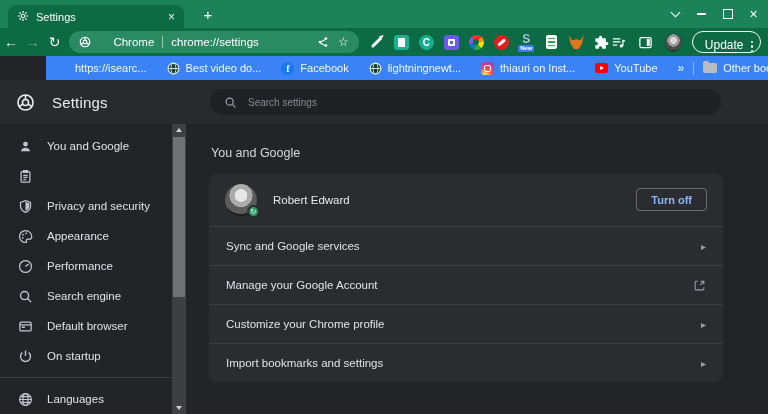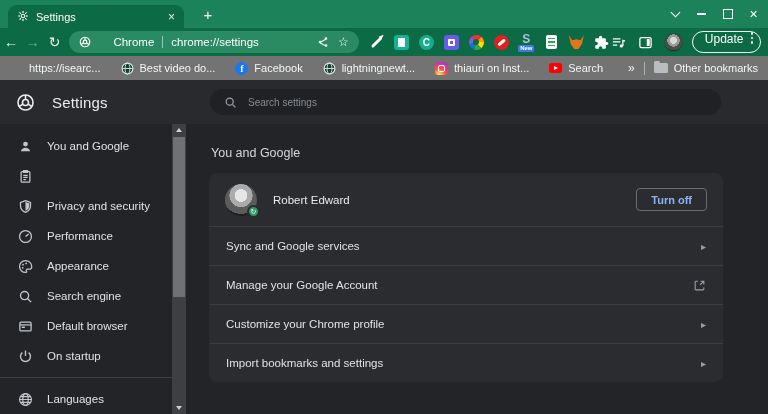--- a/index.html
+++ b/index.html
@@ -54,27 +54,27 @@
   .redc i { width:9px; height:2.5px; background:#fff; border-radius:2px; transform:rotate(-40deg); display:block; }
   .sext { color:#a9c0dd; font-weight:bold; font-size:12px; line-height:1; display:flex; flex-direction:column; align-items:center; }
   .sext .badge { margin-top:0px; background:#3b78e8; color:#fff; font-size:6px; font-weight:bold; padding:0.5px 2px; border-radius:1.5px; }
   .docic { width:11px; height:14px; background:#fff; border-radius:2px; display:flex; flex-direction:column; gap:2px; padding:3px 2px; }
   .docic i { height:1.5px; background:#2da84f; display:block; }
   .fox { width:15px; height:14px; background:#e2761b; clip-path:polygon(0 0, 22% 38%, 50% 30%, 78% 38%, 100% 0, 88% 62%, 65% 100%, 35% 100%, 12% 62%); }
   .right-cluster { margin-left:auto; display:flex; align-items:center; gap:9px; padding-right:7px; }
   .tool-ic { width:18px; height:18px; display:flex; align-items:center; justify-content:center; }
   .avatar-sm { width:19px; height:19px; border-radius:50%;
         background:radial-gradient(circle at 50% 38%, #d8d8d8 0 26%, #9a9a9a 27% 45%, #4c4c4c 46% 72%, #242424 73%); border:1px solid #0a5c3c; }
-  .update-pill { height:22px; border:1.5px solid #f4faf6; border-radius:11px; display:flex; align-items:flex-start;
+  .update-pill { height:22px; border:1.5px solid #f4faf6; border-radius:11px; display:flex; align-items:flex-end;
                  gap:7px; padding:0 7px 0 12px; color:#fff; font-size:12px; }
   .dots3 { display:flex; flex-direction:column; gap:2px; }
   .dots3 i { width:2.5px; height:2.5px; border-radius:50%; background:#fff; display:block; }
 
   
-  .bookmarks { height:24px; background:#737373; display:flex; padding:0 10px; gap:20px; }
+  .bookmarks { height:24px; background:#3b82f6; display:flex; padding:0 10px; gap:20px;margin-left:46px; }
   .bm { display:flex; align-items:center; gap:6px; color:#f2f8f4; font-size:11px; white-space:nowrap; }
   .fav { width:13px; height:13px; display:flex; align-items:center; justify-content:center; flex:none; }
   .fav-grid { display:grid; grid-template-columns:6px 6px; grid-template-rows:6px 6px; gap:1px; }
   .fav-grid i { display:block; }
   .fb { width:13px; height:13px; border-radius:50%; background:#1877f2; color:#fff; font-size:10px; font-weight:bold;
         display:flex; align-items:center; justify-content:center; font-family:"Liberation Serif", serif; }
   .ig { width:13px; height:13px; border-radius:3.5px;
         background:radial-gradient(circle at 30% 100%, #fd5 0 8%, #ff543e 40%, #c837ab 75%, #8a3ab9 100%);
         display:flex; align-items:center; justify-content:center; }
   .ig i { width:7px; height:7px; border:1.3px solid #fff; border-radius:2px; display:block; }
@@ -293,21 +293,21 @@
           </span>
         </span>
       <span>thiauri on Inst...</span>
     </div>
     <div class="bm">
       <span class="fav">
           <span class="yt">
             <i></i>
           </span>
         </span>
-      <span>Search</span>
+      <span>YouTube</span>
     </div>
     <div class="bm-right">
       <span class="chev2">»</span>
       <span class="bm-sep"></span>
       <div class="bm">
         <span class="folder"></span>
         <span>Other bookmarks</span>
       </div>
     </div>
   </div>
@@ -357,37 +357,37 @@
         <span class="sic">
           <svg width="15" height="15" viewBox="0 0 24 24">
               <path d="M12 2.5 20 5.5v5.8c0 4.8-3.3 8.2-8 10-4.7-1.8-8-5.2-8-10V5.5z" fill="none" stroke="#c2c6cb" stroke-width="2"></path>
               <path d="M12 4.7v14.4c3.5-1.6 6-4.3 6-7.8V6.9z" fill="#c2c6cb"></path>
             </svg>
         </span>
         <span>Privacy and security</span>
       </div>
       <div class="side-item">
         <span class="sic">
-          <svg width="15" height="15" viewBox="0 0 24 24" fill="none" stroke="#c2c6cb" stroke-width="2">
-              <circle cx="12" cy="12" r="9.5"></circle>
-              <path d="M12 12 17 8" stroke-width="2.4"></path>
-            </svg>
-        </span>
-        <span>Performance</span>
-      </div>
-      <div class="side-item">
-        <span class="sic">
           <svg width="15" height="15" viewBox="0 0 24 24">
               <path d="M12 2.5a9.5 9.5 0 1 0 0 19c1.6 0 2.3-1 1.6-2.2-.8-1.4.1-3 1.8-3H18a4 4 0 0 0 4-4c0-5.4-4.5-9.8-10-9.8z" fill="none" stroke="#c2c6cb" stroke-width="2"></path>
               <circle cx="8" cy="9" r="1.4" fill="#c2c6cb"></circle>
               <circle cx="13" cy="7" r="1.4" fill="#c2c6cb"></circle>
               <circle cx="7.5" cy="14" r="1.4" fill="#c2c6cb"></circle>
             </svg>
         </span>
         <span>Appearance</span>
+      </div>
+      <div class="side-item">
+        <span class="sic">
+          <svg width="15" height="15" viewBox="0 0 24 24" fill="none" stroke="#c2c6cb" stroke-width="2">
+              <circle cx="12" cy="12" r="9.5"></circle>
+              <path d="M12 12 17 8" stroke-width="2.4"></path>
+            </svg>
+        </span>
+        <span>Performance</span>
       </div>
       <div class="side-item">
         <span class="sic">
           <svg width="15" height="15" viewBox="0 0 24 24" fill="none" stroke="#c2c6cb" stroke-width="2.2">
               <circle cx="10.5" cy="10.5" r="6.5"></circle>
               <path d="M15.5 15.5 21 21"></path>
             </svg>
         </span>
         <span>Search engine</span>
       </div>

